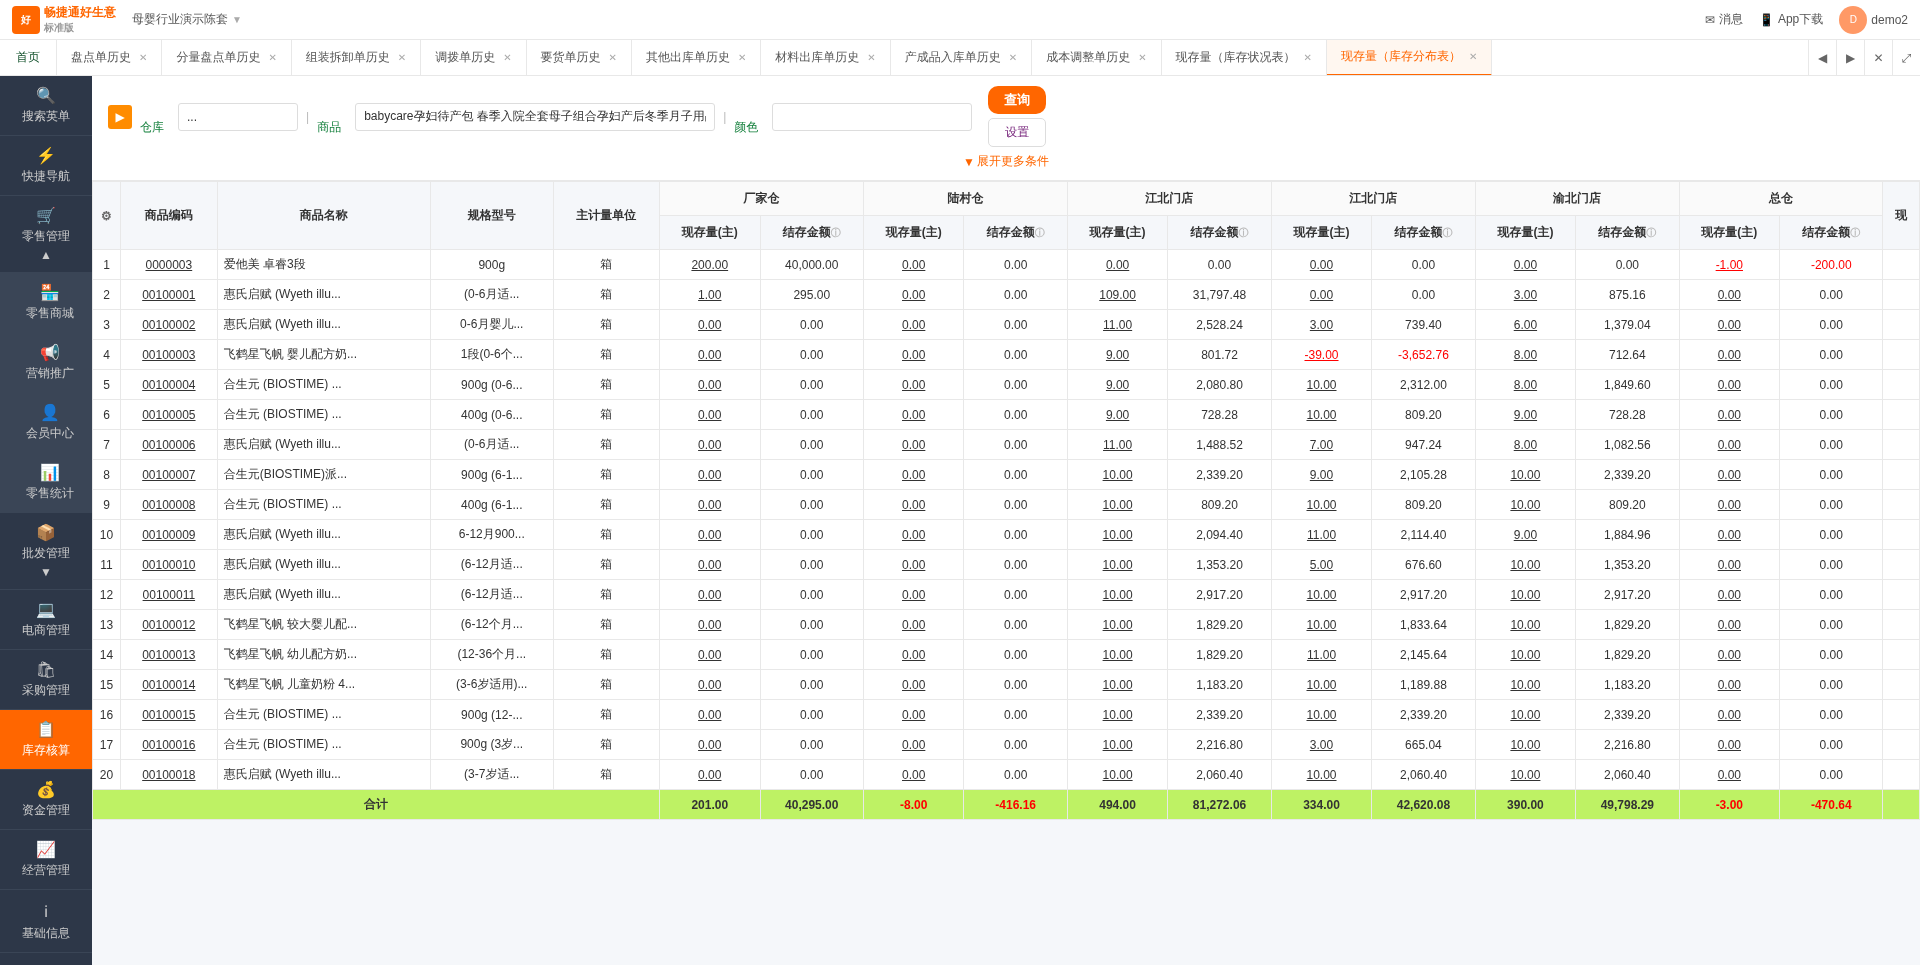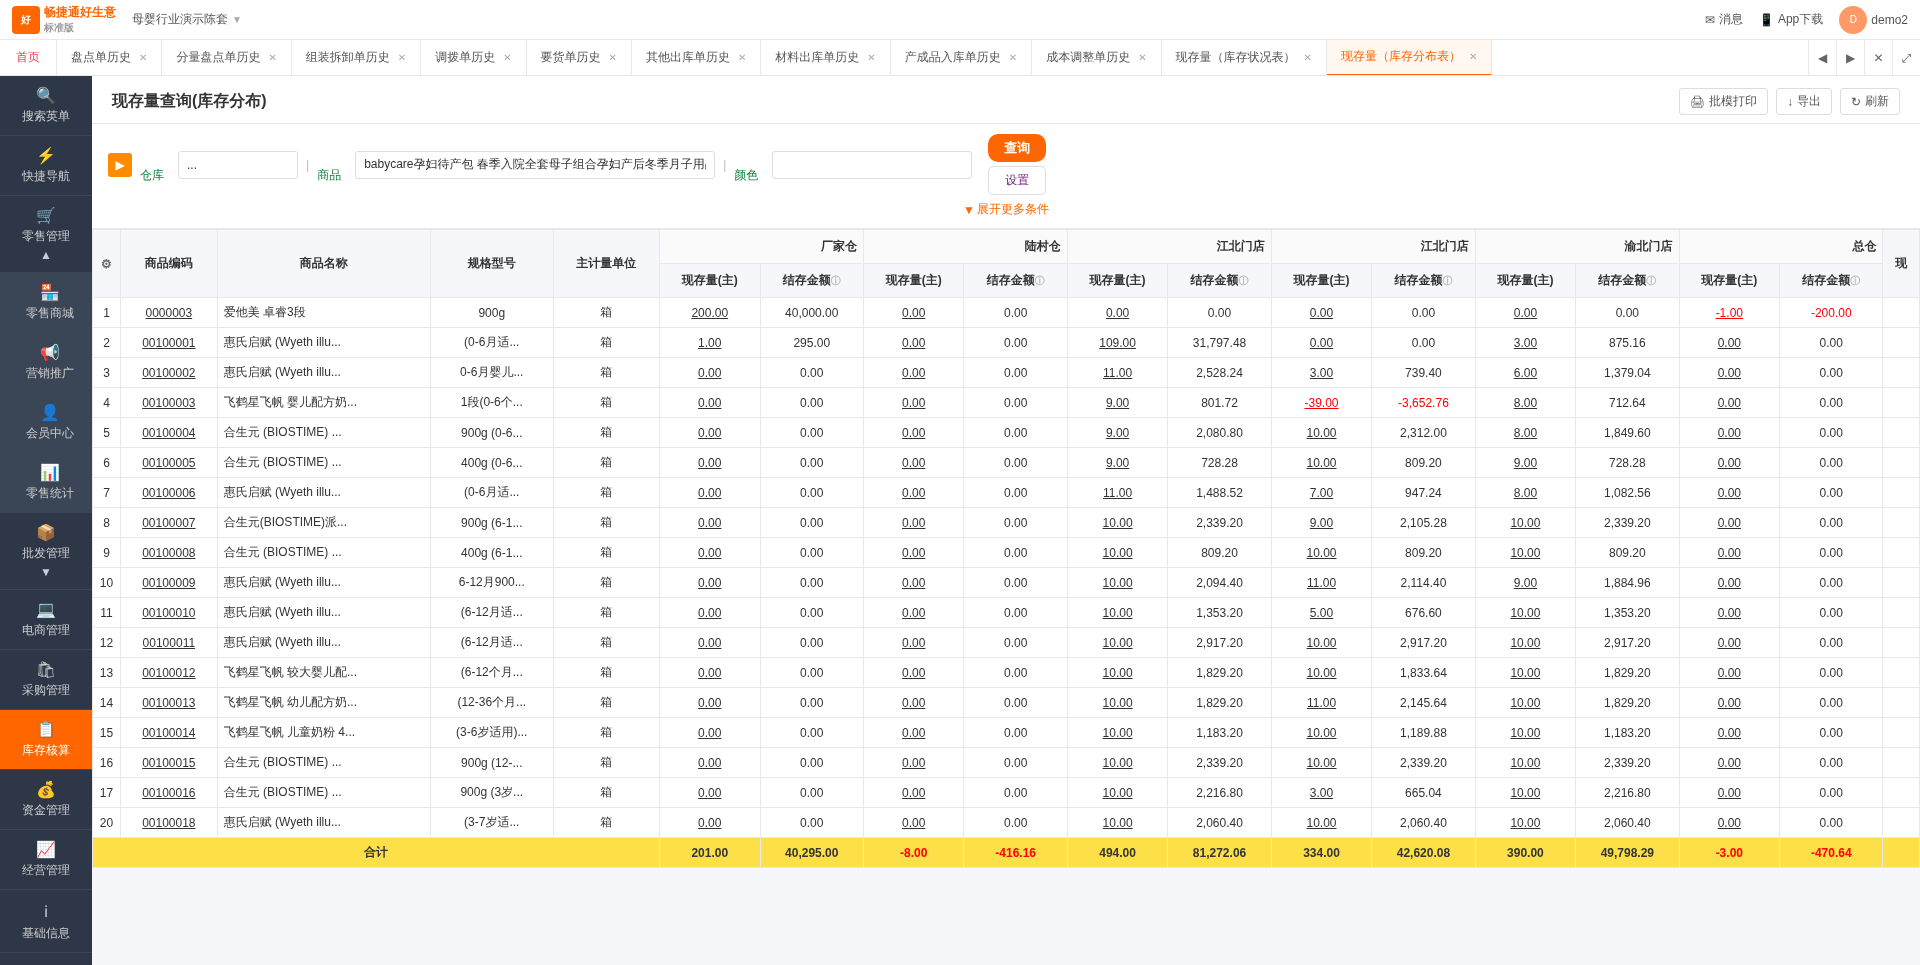--- a/index.html
+++ b/index.html
@@ -10,21 +10,21 @@
     .topbar-left { display: flex; align-items: center; gap: 8px; }
     .logo-area { display: flex; align-items: center; gap: 4px; color: #ff6600; font-weight: bold; font-size: 13px; }
     .logo-icon { width: 28px; height: 28px; background: #ff6600; border-radius: 4px; display: flex; align-items: center; justify-content: center; color: white; font-size: 10px; }
     .topbar-right { display: flex; align-items: center; gap: 16px; color: #555; }
     .topbar-right span { display: flex; align-items: center; gap: 4px; cursor: pointer; }
     .avatar { width: 28px; height: 28px; background: #ff9966; border-radius: 50%; display: flex; align-items: center; justify-content: center; color: white; font-size: 10px; }
 
     
     .nav-tabs { height: 36px; background: #fff; display: flex; align-items: center; border-bottom: 1px solid #e8e8e8; overflow: hidden; }
     .nav-tab { padding: 0 14px; height: 36px; display: flex; align-items: center; gap: 6px; cursor: pointer; white-space: nowrap; font-size: 12px; color: #555; border-right: 1px solid #e8e8e8; flex-shrink: 0; }
-    .nav-tab.home { color: #ef4444; padding: 0 16px; }
+    .nav-tab.home { color: #14532d; padding: 0 16px; }
     .nav-tab.active { background: #fff7f0; color: #ff6600; border-bottom: 2px solid #ff6600; }
     .nav-tab .close-x { color: #aaa; font-size: 10px; margin-left: 2px; }
     .nav-arrows { display: flex; margin-left: auto; }
     .nav-arrows span { width: 28px; height: 36px; display: flex; align-items: center; justify-content: center; cursor: pointer; color: #666; border-left: 1px solid #e8e8e8; }
 
     
     .main-layout { display: flex; height: calc(965px - 76px); }
 
     
     .sidebar { width: 92px; background: #2d3748; display: flex; flex-direction: column; align-items: center; overflow-y: auto; flex-shrink: 0; }
@@ -50,21 +50,21 @@
     .expand-btn { color: #ff6600; cursor: pointer; font-size: 12px; display: flex; align-items: center; gap: 2px; border: none; background: none; }
     .btn-search { background: #ff6600; color: white; border: none; border-radius: 10px; padding: 5px 16px; cursor: pointer; font-size: 13px; font-weight: bold; }
     .btn-setting { background: #fff; color: #701a75; border: 1px solid #ddd; border-radius: 5px; padding: 5px 12px; cursor: pointer; font-size: 12px; }
     .orange-arrow { width: 24px; height: 24px; background: #ff8c00; border-radius: 3px; display: flex; align-items: center; justify-content: center; color: white; cursor: pointer; flex-shrink: 0; }
 
     
     .table-container { padding: 0; overflow-x: auto; }
     table { width: 100%; border-collapse: collapse; background: #fff; font-size: 12px; }
     thead tr { background: #f5f7fa; }
     thead th { padding: 8px 6px; text-align: center; border: 1px solid #e8e8e8; color: #333; font-weight: 600; white-space: nowrap; position: sticky; top: 0; z-index: 1; background: #f5f7fa; }
-    thead th.group-header { background: #fafafa; border-bottom: 1px solid #e8e8e8; text-align: right; }
+    thead th.group-header { background: #fafafa; border-bottom: 1px solid #e8e8e8; }
     tbody tr { background: #fff; }
     tbody tr.summary-row { background: #fff8f0; font-weight: bold; }
     tbody td { padding: 6px 6px; text-align: center; border: 1px solid #e8e8e8; color: #333; white-space: nowrap; }
     tbody td.red { color: #f00; }
     tbody td.left { text-align: left; }
     .underline { text-decoration: underline; cursor: pointer; }
     .gear-icon { cursor: pointer; color: #666; }
     .info-icon { color: #bbb; cursor: pointer; font-size: 10px; }
 
     
@@ -191,37 +191,20 @@
     </div>
     <div class="sidebar-item">
       <span class="icon">⚙</span>
 
     </div>
 
   </div>
 
   <div class="content">
 
-    <div class="page-header">
-      <div class="page-title">现存量查询(库存分布)</div>
-      <div class="page-actions">
-        <button class="btn-action">
-          <span>🖨</span>
-          <span>批模打印</span>
-        </button>
-        <button class="btn-action">
-          <span>↓</span>
-          <span>导出</span>
-        </button>
-        <button class="btn-action">
-          <span>↻</span>
-          <span>刷新</span>
-        </button>
-      </div>
-    </div>
 
     <div class="filter-area">
       <div class="filter-row">
         <div class="orange-arrow">▶</div>
         <span class="filter-label">仓库</span>
         <input type="text" class="filter-input" style="width: 120px;" value="...">
         <span class="filter-sep">|</span>
         <span class="filter-label">商品</span>
         <input type="text" class="filter-input filter-input-wide" value="babycare孕妇待产包 春季入院全套母子组合孕妇产后冬季月子用品 22件套 &gt; ..." style="">
         <span class="filter-sep">|</span>
@@ -627,21 +610,21 @@
     <td class="underline">10.00</td>
     <td>2,060.40</td>
     <td class="underline">10.00</td>
     <td class="">2,060.40</td>
     <td class="underline">10.00</td>
     <td>2,060.40</td>
     <td class="underline">0.00</td>
     <td class="">0.00</td>
     <td></td>
   </tr>
-            <tr class="summary-row" style="background: #fde047;">
+            <tr class="summary-row" style="background: #bef264;">
   <td colspan="5" style="font-weight:bold;">合计</td>
   <td>201.00</td>
   <td>40,295.00</td>
   <td class="red">-8.00</td>
   <td class="red">-416.16</td>
   <td>494.00</td>
   <td>81,272.06</td>
   <td>334.00</td>
   <td>42,620.08</td>
   <td>390.00</td>

